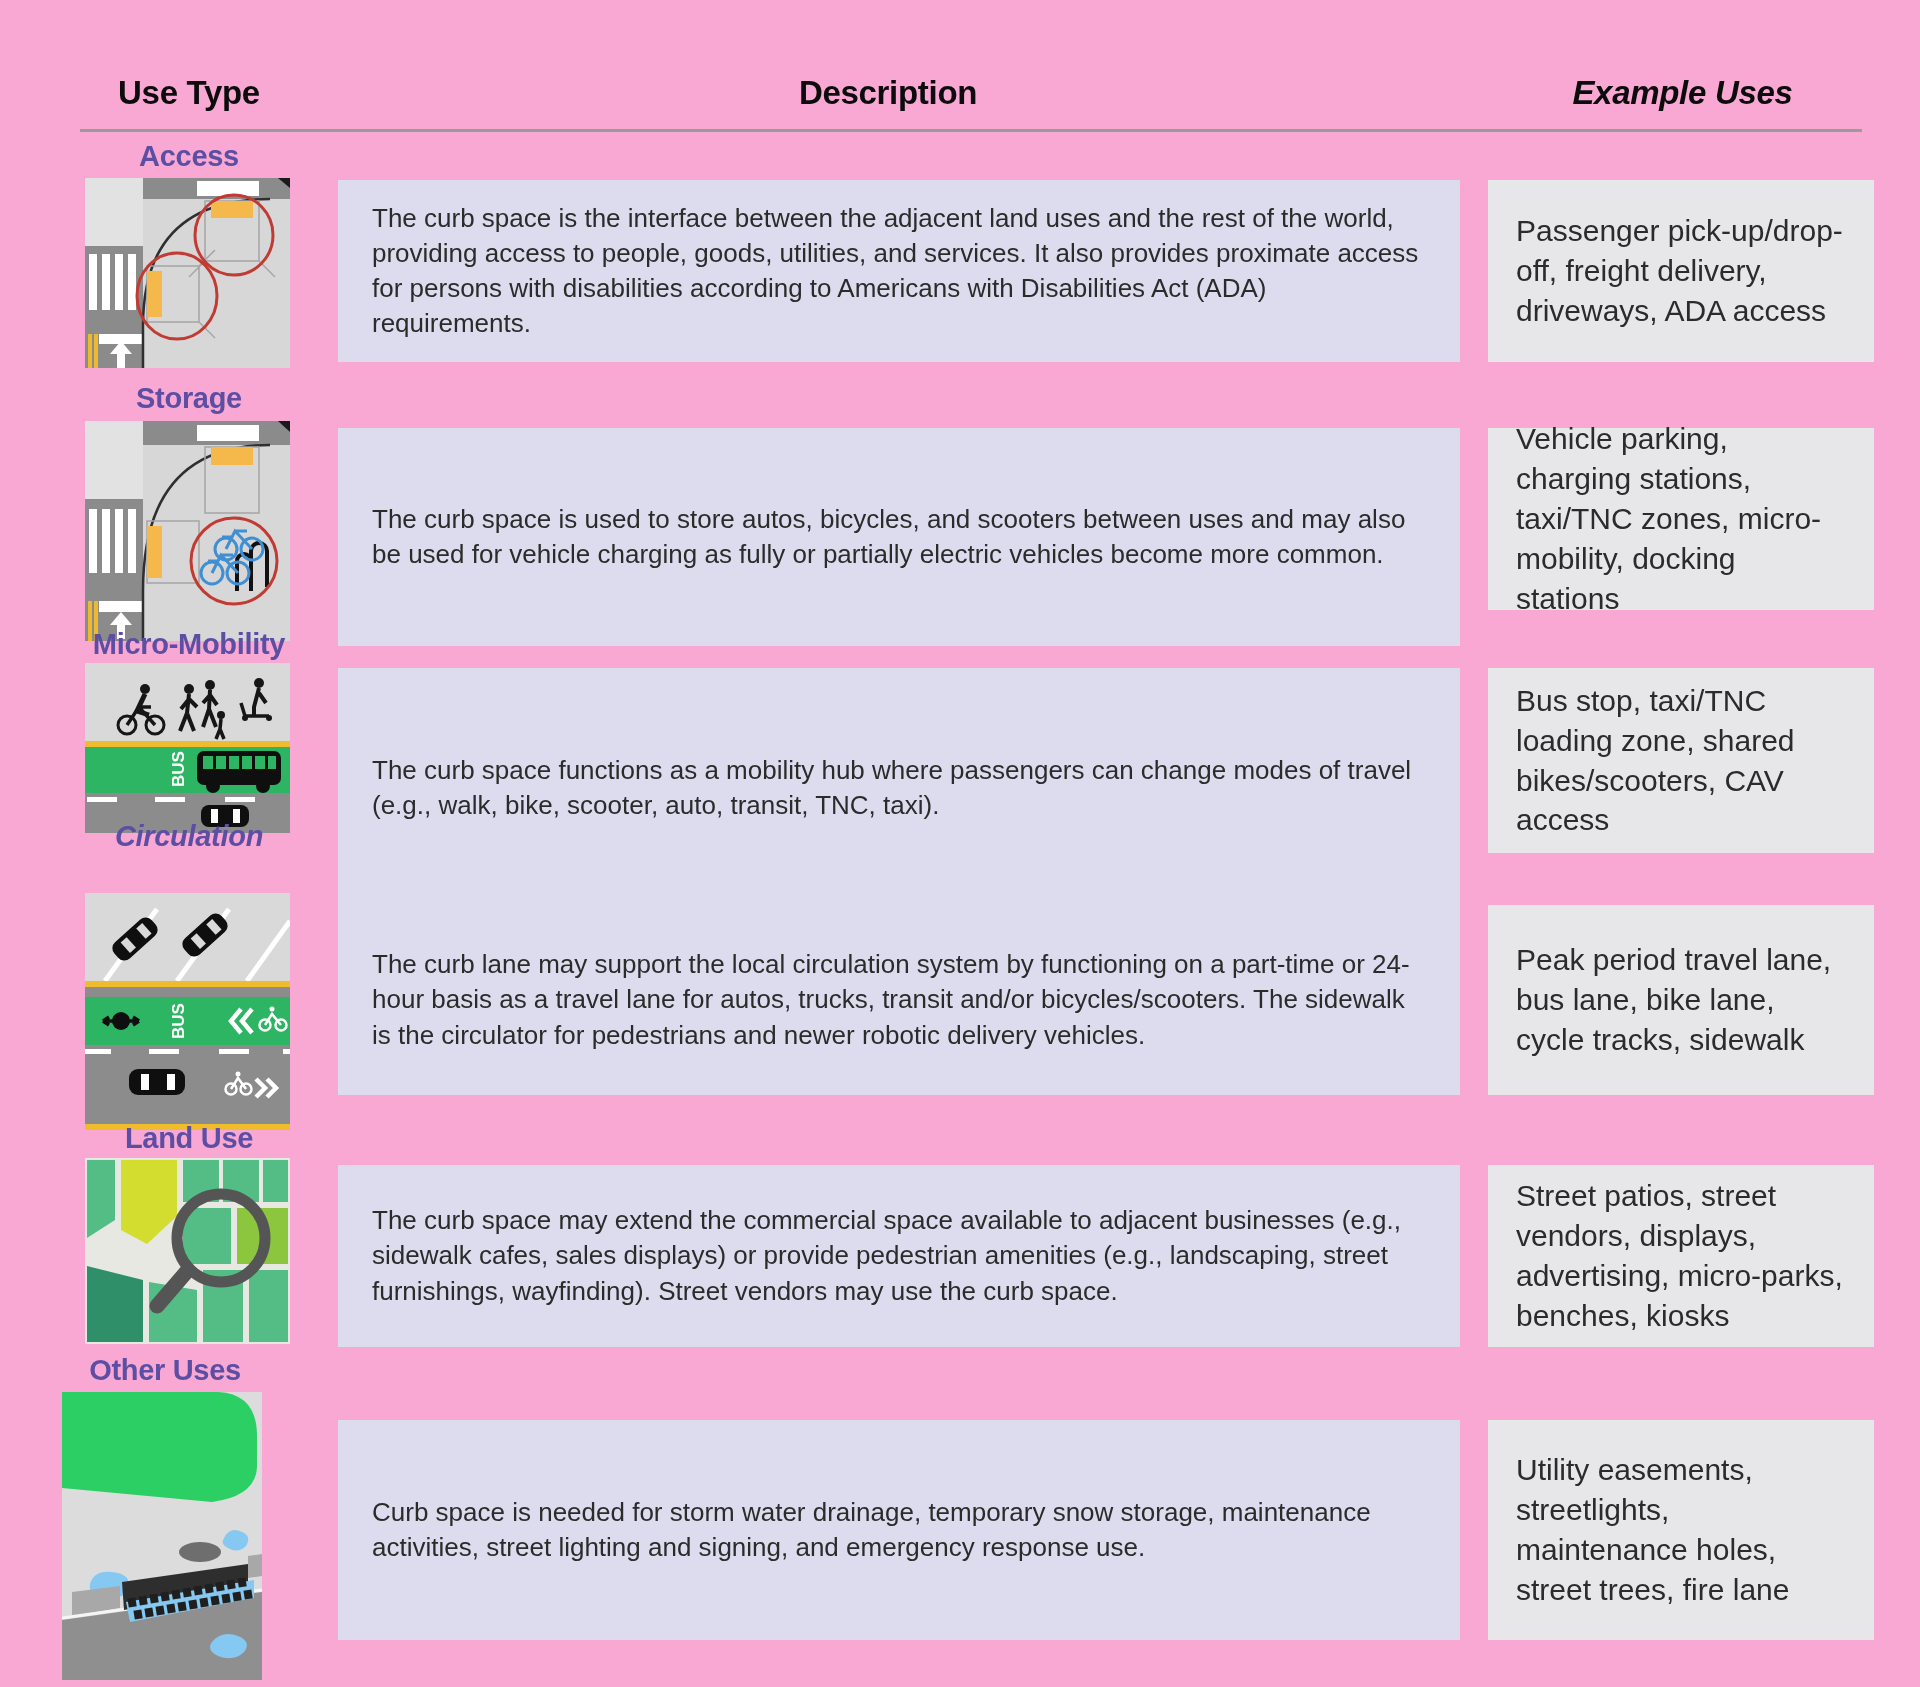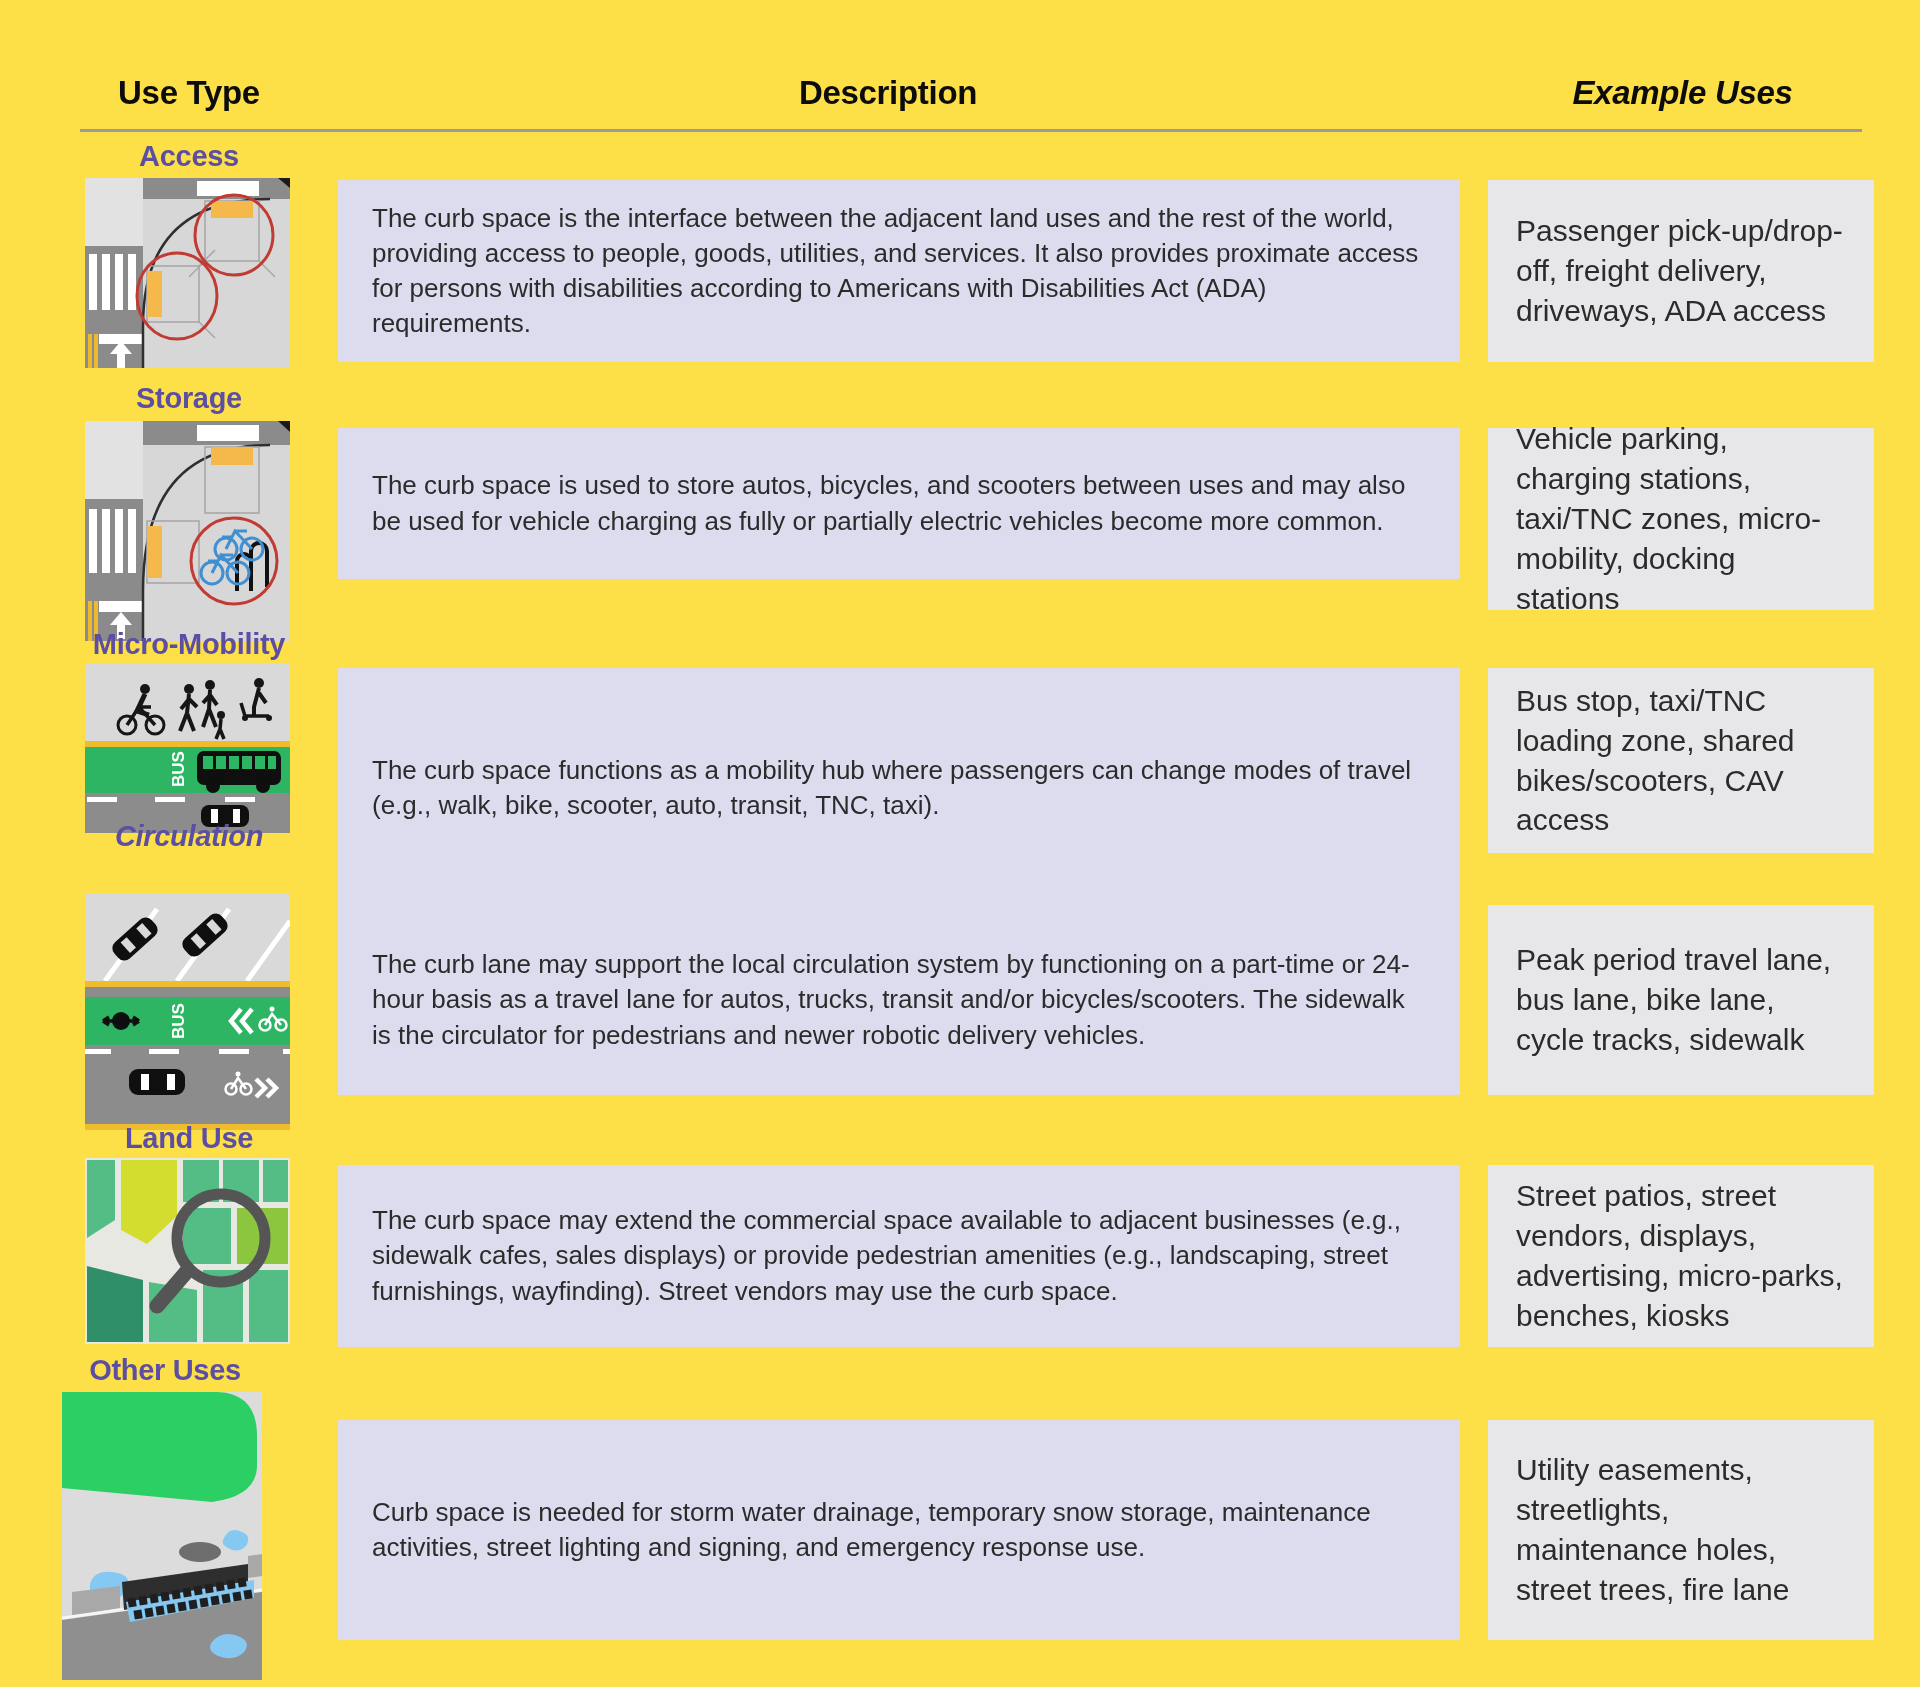--- a/index.html
+++ b/index.html
@@ -1,17 +1,17 @@
 <!DOCTYPE html>
 <html><head>
 <meta charset="utf-8">
 <style>
   html,body{margin:0;padding:0;background:#ffffff;}
   .page{
-    position:relative;width:1920px;height:1687px;background:#fde047;overflow:hidden;
+    position:relative;width:1920px;height:1687px;background:#f9a8d4;overflow:hidden;
     font-family:"Liberation Sans", sans-serif;color:#2b2b2b;
   }
   .col-header{
     position:absolute;top:74px;font-size:33px;font-weight:bold;color:#0c0c0c;
     text-align:center;letter-spacing:-0.3px;
   }
   .header-rule{position:absolute;top:129px;left:80px;width:1782px;height:3px;background:#9b9b9b;}
   .row-label{
     position:absolute;left:64px;width:250px;text-align:center;
     font-size:29px;font-weight:bold;color:#5b4ea3;letter-spacing:-0.3px;
@@ -106,21 +106,21 @@
         <circle cx="127" cy="152" r="11" fill="none" stroke="#3f8fd2" stroke-width="3"></circle>
         <circle cx="153" cy="152" r="11" fill="none" stroke="#3f8fd2" stroke-width="3"></circle>
         <path d="M127,152 L136,134 L153,152 M136,134 h12 M123,140 h10" stroke="#3f8fd2" stroke-width="3" fill="none"></path>
         <circle cx="141" cy="128" r="11" fill="none" stroke="#3f8fd2" stroke-width="3"></circle>
         <circle cx="167" cy="128" r="11" fill="none" stroke="#3f8fd2" stroke-width="3"></circle>
         <path d="M141,128 L150,110 L167,128 M150,110 h12 M137,116 h10" stroke="#3f8fd2" stroke-width="3" fill="none"></path>
       </g>
       <circle cx="149" cy="140" r="43" fill="none" stroke="#c13b33" stroke-width="3"></circle>
     </svg>
   </div>
-  <div class="desc-box" style="top:428px;height:151px;">
+  <div class="desc-box" style="top:428px;height:218px;">
     <p>The curb space is used to store autos, bicycles, and scooters between uses and may also be used for vehicle charging as fully or partially electric vehicles become more common.</p>
   </div>
   <div class="example-box" style="top:428px;height:182px;">
     <p>Vehicle parking, charging stations, taxi/TNC zones, micro-mobility, docking stations</p>
   </div>
 
   <div class="row-label" style="top:628px;">Micro-Mobility</div>
   <div class="thumb" style="left:85px;top:663px;">
     <svg width="205" height="170" viewBox="0 0 205 170">
       <rect width="205" height="170" fill="#d9d9d9"></rect>

